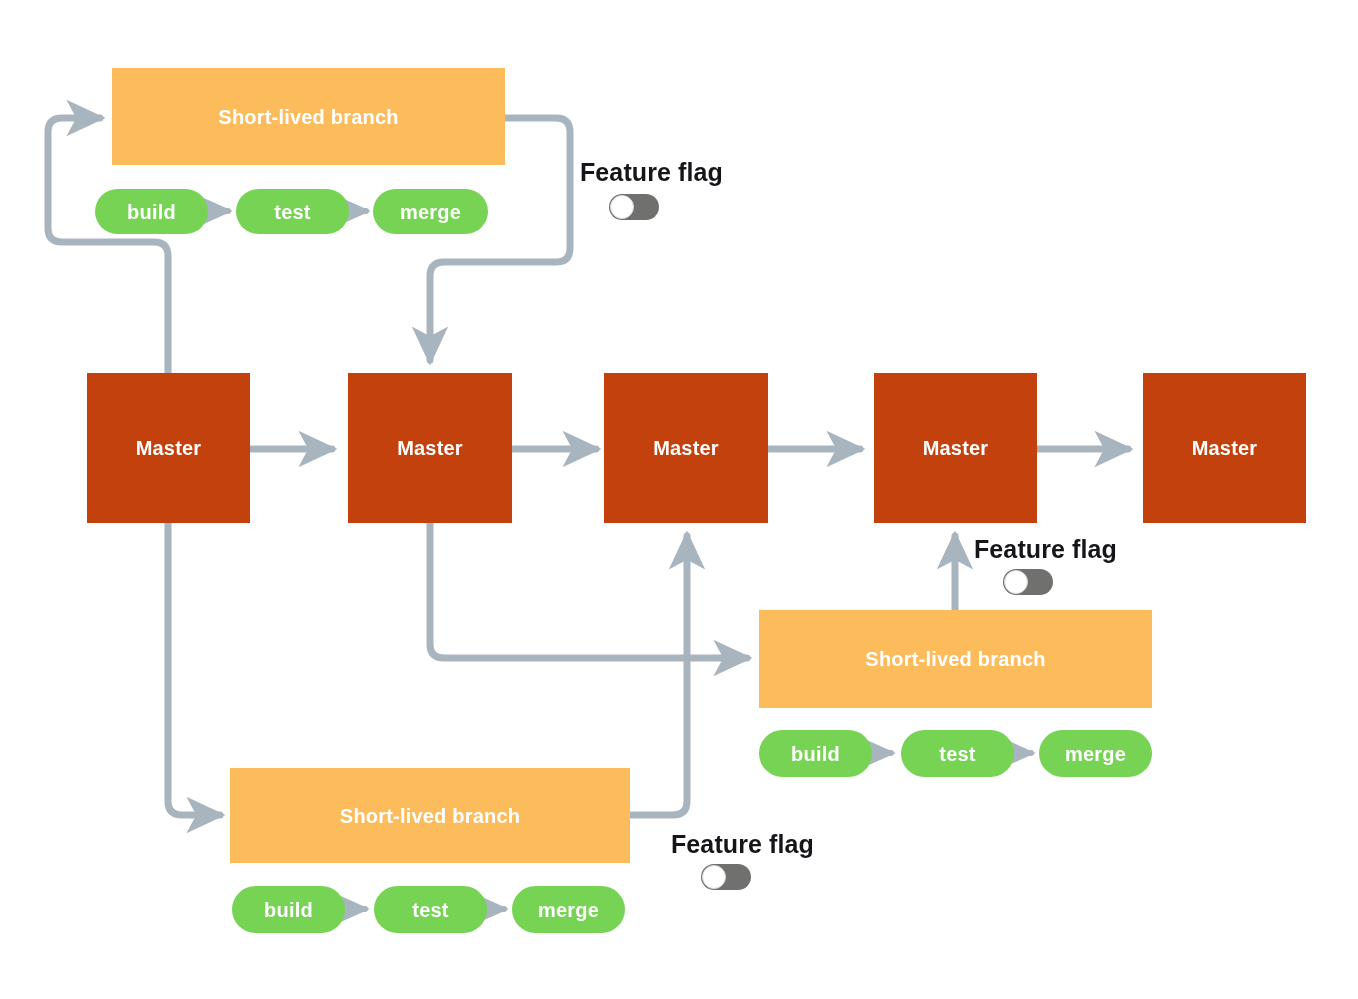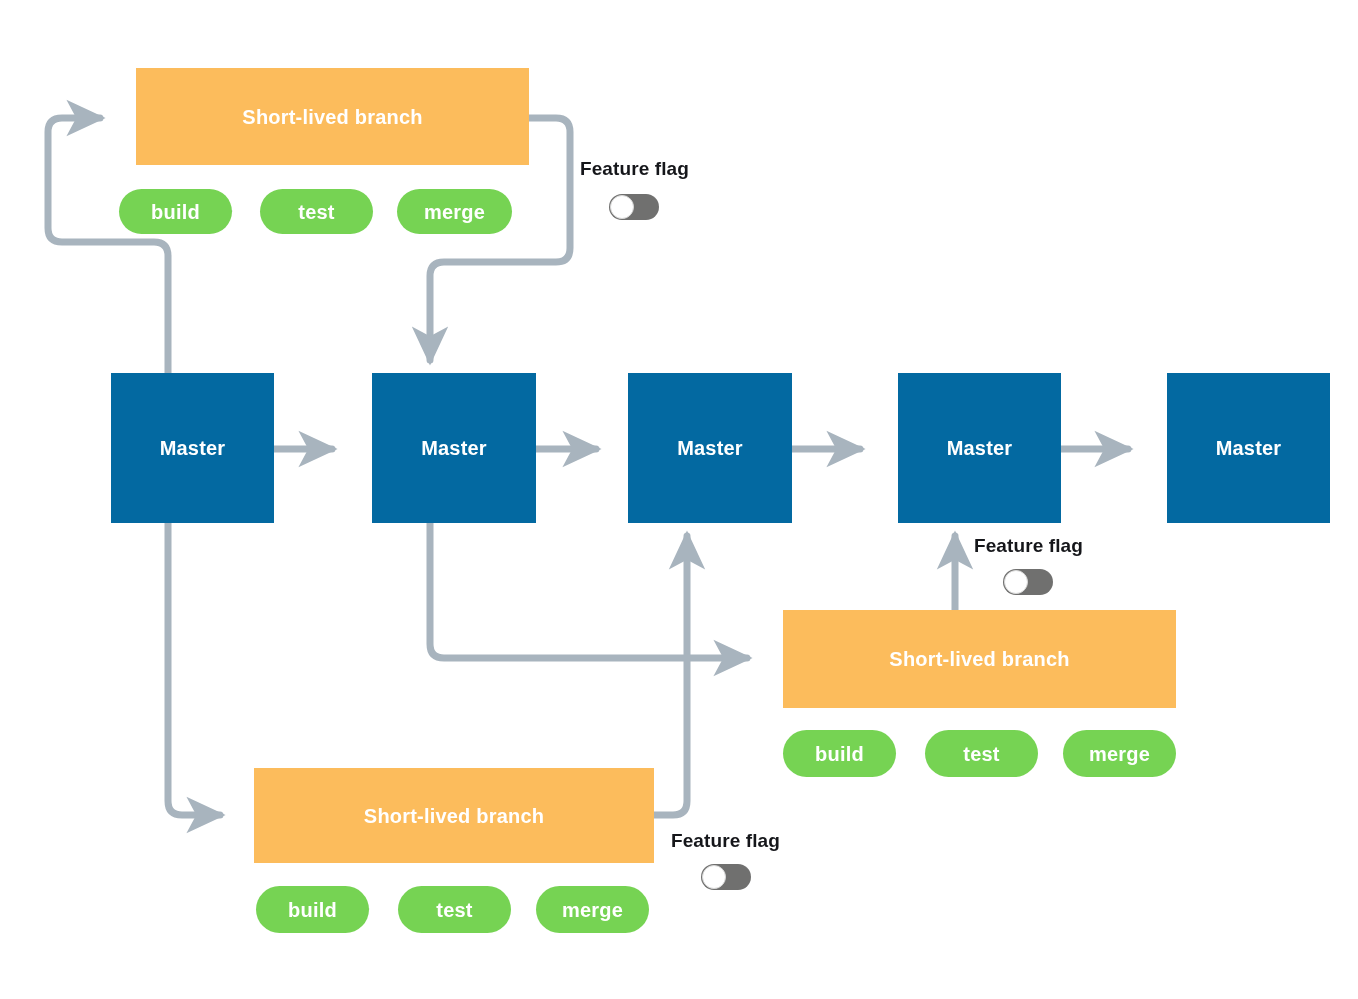--- a/index.html
+++ b/index.html
@@ -29,43 +29,42 @@
   .node {
     position: absolute;
     display: flex;
     align-items: center;
     justify-content: center;
     box-sizing: border-box;
     color: #ffffff;
     font-weight: bold;
     text-align: center;
     line-height: 1.1;
-    margin-left: 24px;
   }
   .master {
-    background: #0369a1;
+    background: #c2410c;
     font-size: 20px;
     letter-spacing: 0.2px;
   }
   .branch {
     background: #FCBC5C;
     font-size: 20px;
     letter-spacing: 0.2px;
   }
   .pill {
     background: #76D353;
     border-radius: 999px;
     font-size: 20px;
     letter-spacing: 0.2px;
     text-align: center;
   }
   .flaglabel {
     position: absolute;
     color: #15161a;
-    font-size: 19px;
+    font-size: 25px;
     font-weight: bold;
     white-space: nowrap;
     letter-spacing: 0.1px;
   }
   .toggle {
     position: absolute;
     width: 50px;
     height: 26px;
     border-radius: 999px;
     background: #70706F;

